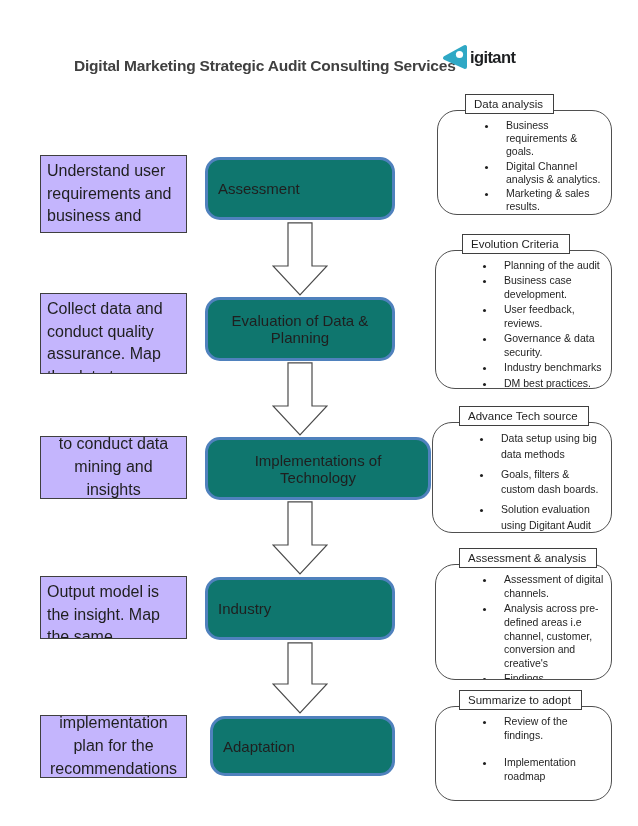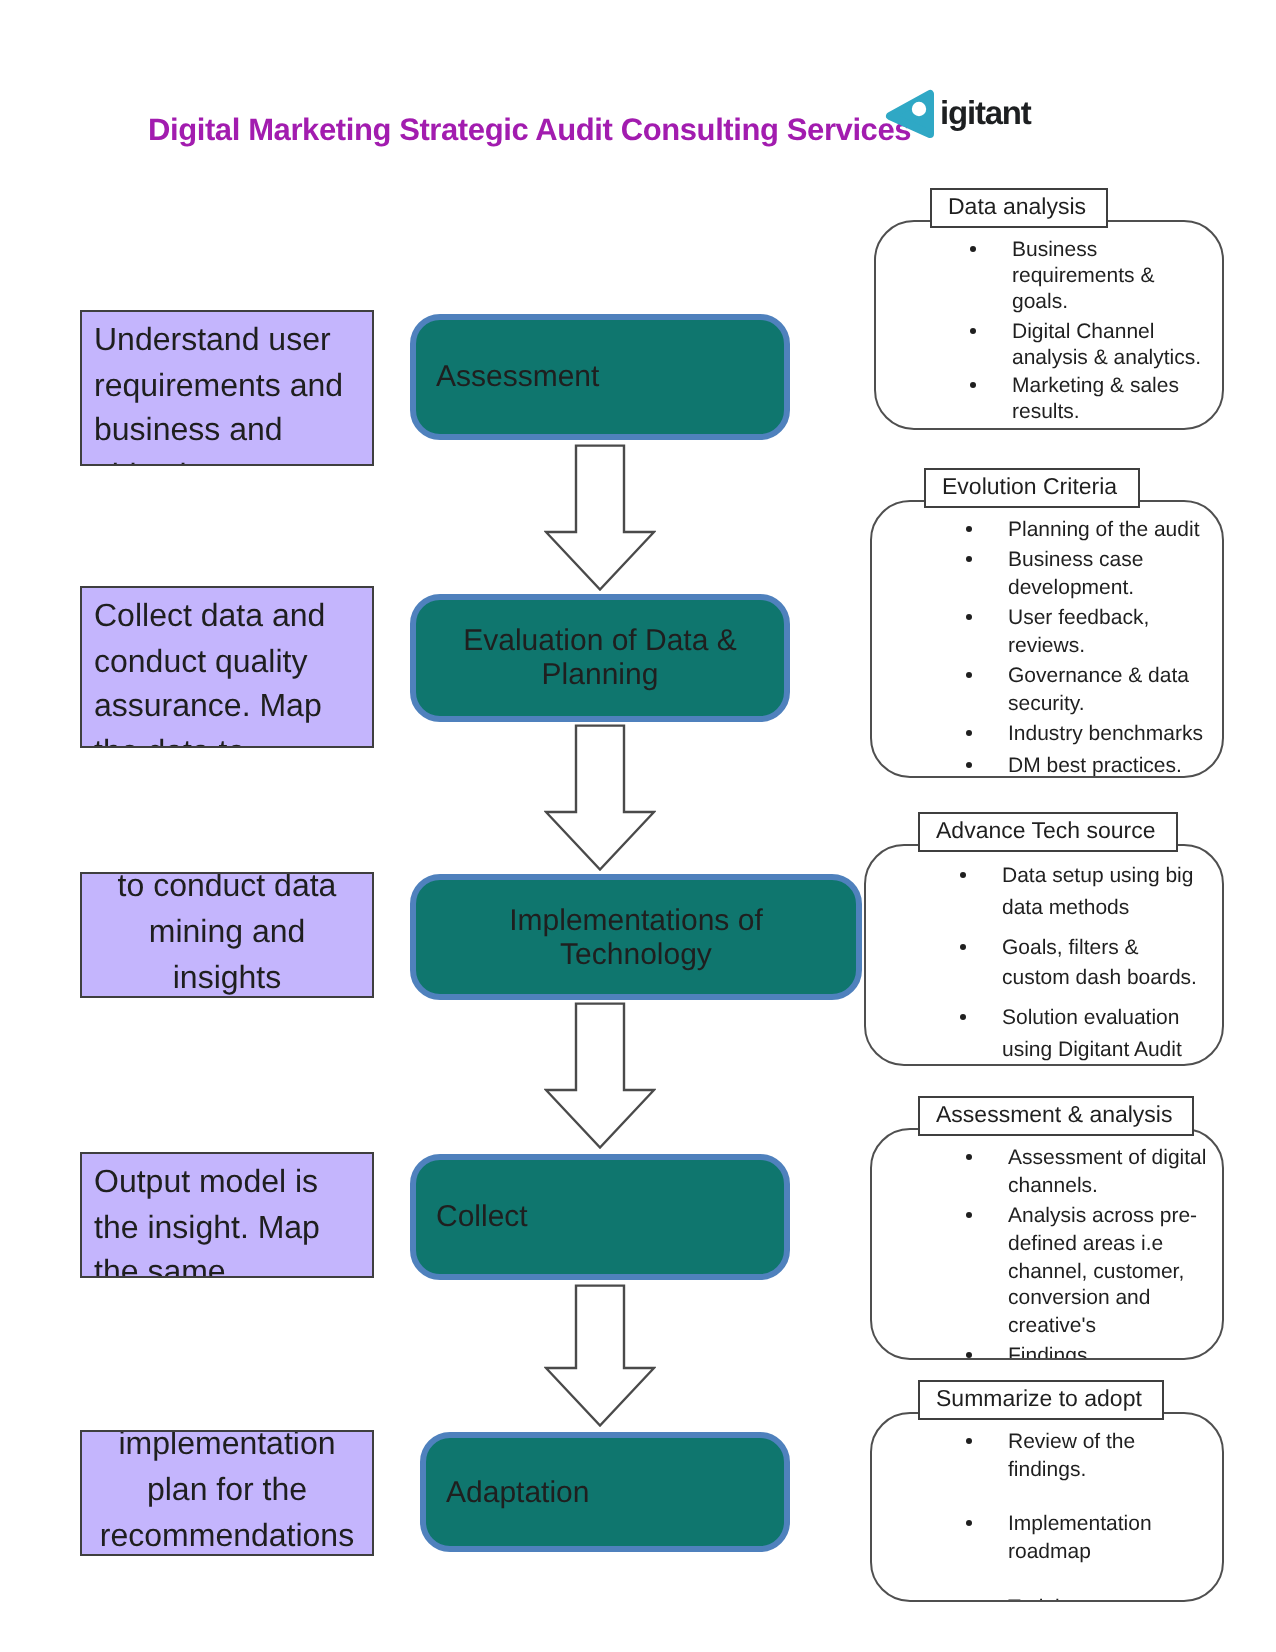--- a/index.html
+++ b/index.html
@@ -6,21 +6,21 @@
   .canvas {
     position: relative;
     width: 638px; height: 826px;
     background:#ffffff;
     font-family: "Liberation Sans", sans-serif;
     color:#1f1f1f;
     overflow: hidden;
   }
   .title {
     position:absolute; left:74px; top:57px; width:400px;
-    font-size:15.5px; font-weight:bold; color:#a21caf;
+    font-size:15.5px; font-weight:bold; color:#404040;
     letter-spacing:-0.2px;
   }
   .logo { position:absolute; left:442px; top:44px; display:flex; align-items:center; }
   .logo svg { display:block; }
   .logo-text {
     font-size:16.5px; font-weight:bold; color:#1d1f21;
     letter-spacing:-0.6px; margin-left:1px;
   }
 
   .note-box {
@@ -181,21 +181,21 @@
   <div class="arrow pos-arrow-3">
     <svg width="56" height="74" viewBox="0 0 56 74">
       <polygon points="16,0.8 40,0.8 40,44 55,44 28,72.8 1,44 16,44" fill="#ffffff" stroke="#4a4a4a" stroke-width="1.2"></polygon>
     </svg>
   </div>
 
   <div class="note-box pos-note-4">
     <span>Output model is the insight. Map the same objective &amp; prepare recommendations</span>
   </div>
   <div class="stage-box pos-stage-4">
-    <span>Collect</span>
+    <span>Industry</span>
   </div>
   <div class="callout c4 pos-callout-4">
     <div class="callout-body">
       <ul>
           <li>Assessment of digital channels.</li>
           <li>Analysis across pre-defined areas i.e channel, customer, conversion and creative's</li>
           <li>Findings documentation</li>
         </ul>
     </div>
     <div class="callout-title">Assessment &amp; analysis</div>

